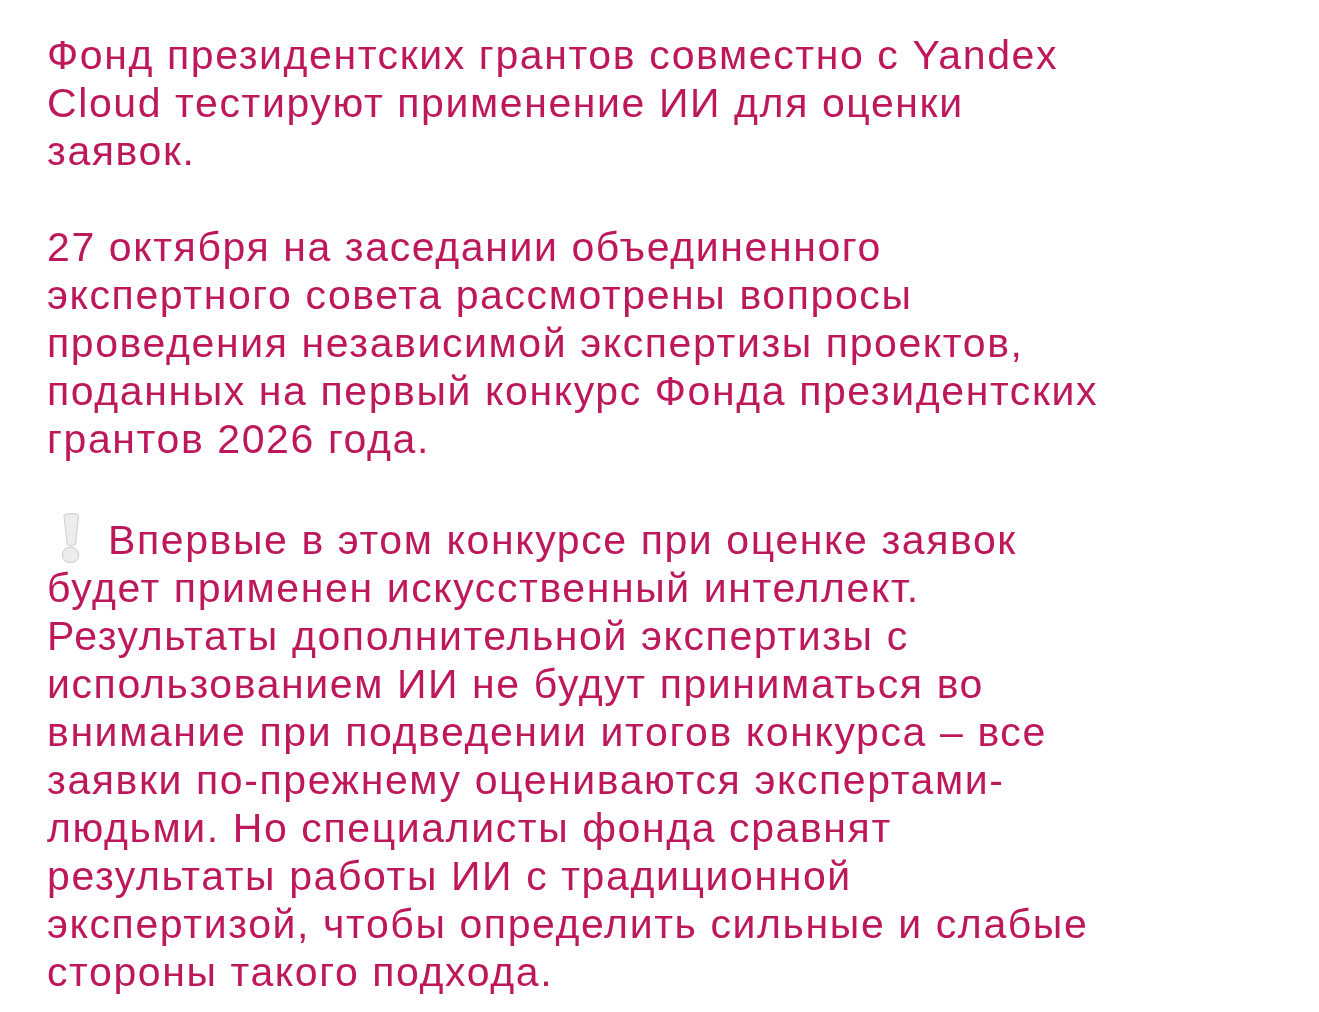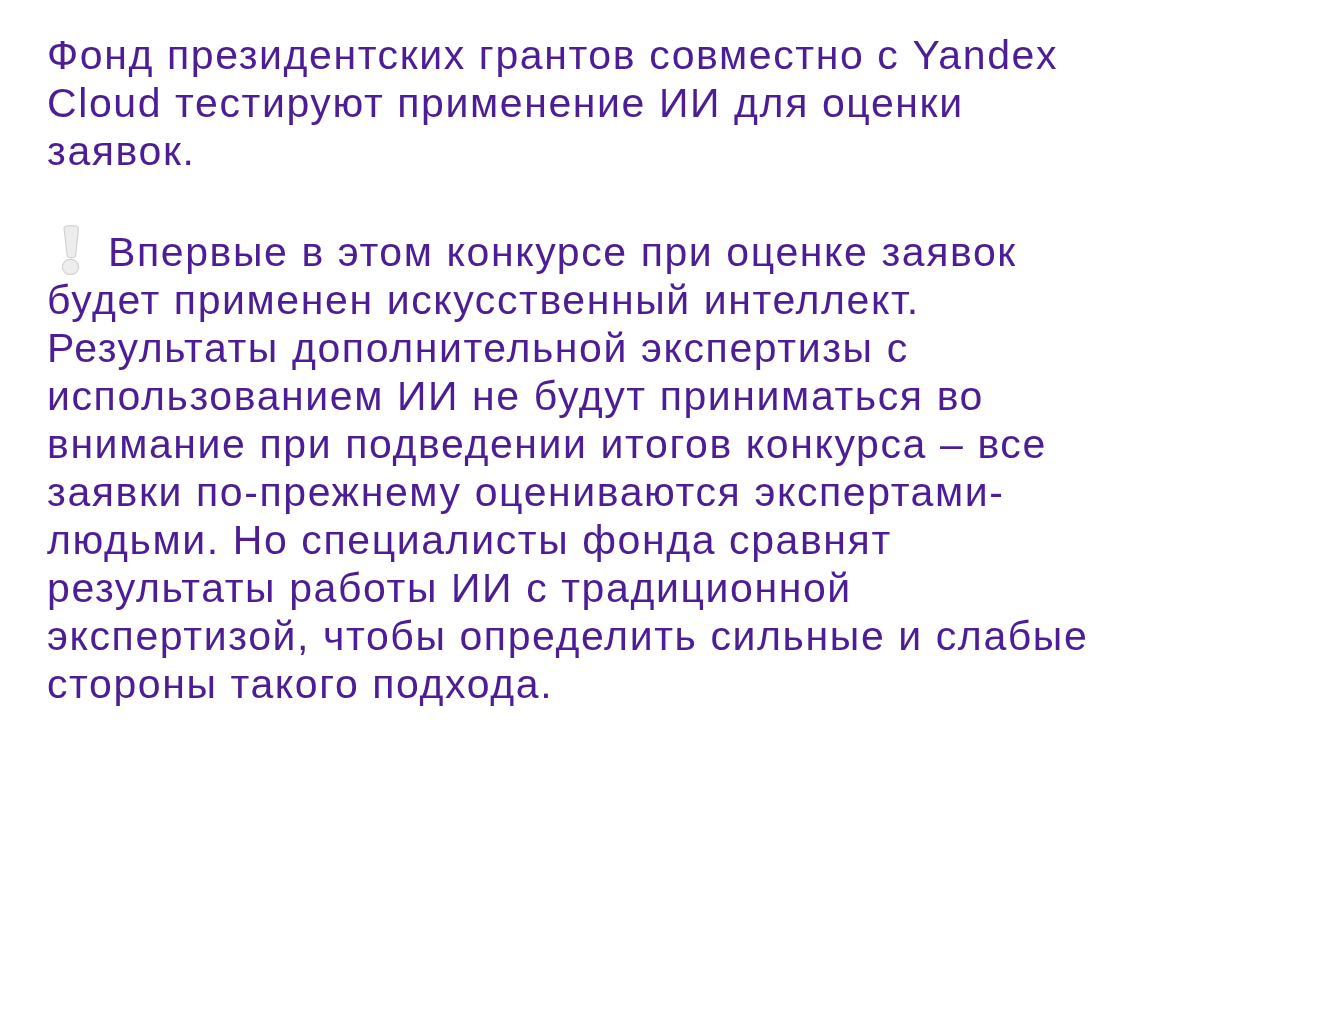--- a/index.html
+++ b/index.html
@@ -16,21 +16,21 @@
   .article {
     position: absolute;
     left: 47px;
     top: 31px;
     width: 1272px;
     font-family: "Liberation Sans", sans-serif;
     font-size: 41px;
     line-height: 48px;
     font-weight: 400;
     letter-spacing: 1.6px;
-    color: #4c1d95;
+    color: #be185d;
   }
   .para {
     margin: 0 0 48px 0;
     white-space: pre-line;
   }
   .para:last-child {
     margin-bottom: 16px;
   }
   .emoji {
     display: inline-block;
@@ -45,20 +45,25 @@
     height: 100%;
   }
 </style>
 </head>
 <body>
 
 <main class="article">
   <p class="para">Фонд президентских грантов совместно с Yandex
 Cloud тестируют применение ИИ для оценки
 заявок.</p>
+  <p class="para">27 октября на заседании объединенного
+экспертного совета рассмотрены вопросы
+проведения независимой экспертизы проектов,
+поданных на первый конкурс Фонда президентских
+грантов 2026 года.</p>
   <p class="para"><span class="emoji"><svg viewBox="0 0 30 52" xmlns="http://www.w3.org/2000/svg">
           <path d="M 8 5 C 8 1.9 22.5 1.9 22.5 5 L 19.6 32.5 C 19.4 35.3 11.4 35.3 11.2 32.5 Z" fill="#ededed" stroke="#d2d2d2" stroke-width="1.2"></path>
           <ellipse cx="14.5" cy="44" rx="8.2" ry="7.6" fill="#ededed" stroke="#d2d2d2" stroke-width="1.2"></ellipse>
         </svg></span><span>Впервые в этом конкурсе при оценке заявок
 будет применен искусственный интеллект.
 Результаты дополнительной экспертизы с
 использованием ИИ не будут приниматься во
 внимание при подведении итогов конкурса – все
 заявки по-прежнему оцениваются экспертами-
 людьми. Но специалисты фонда сравнят

